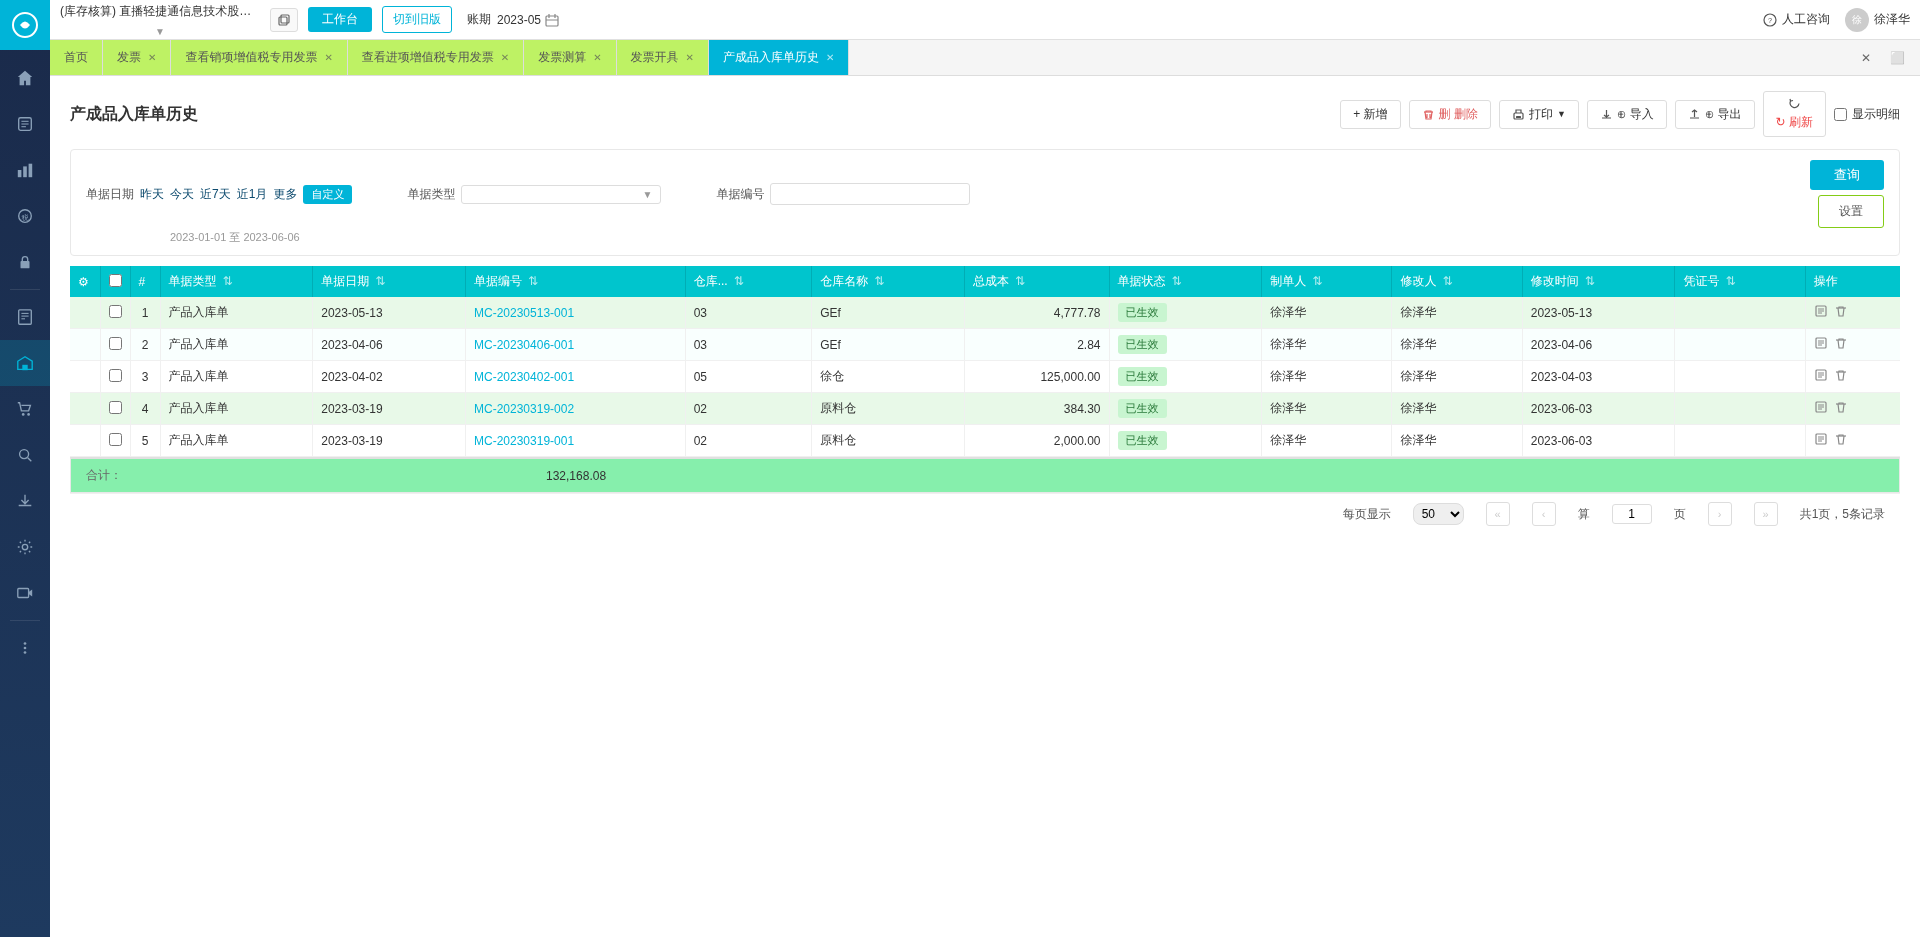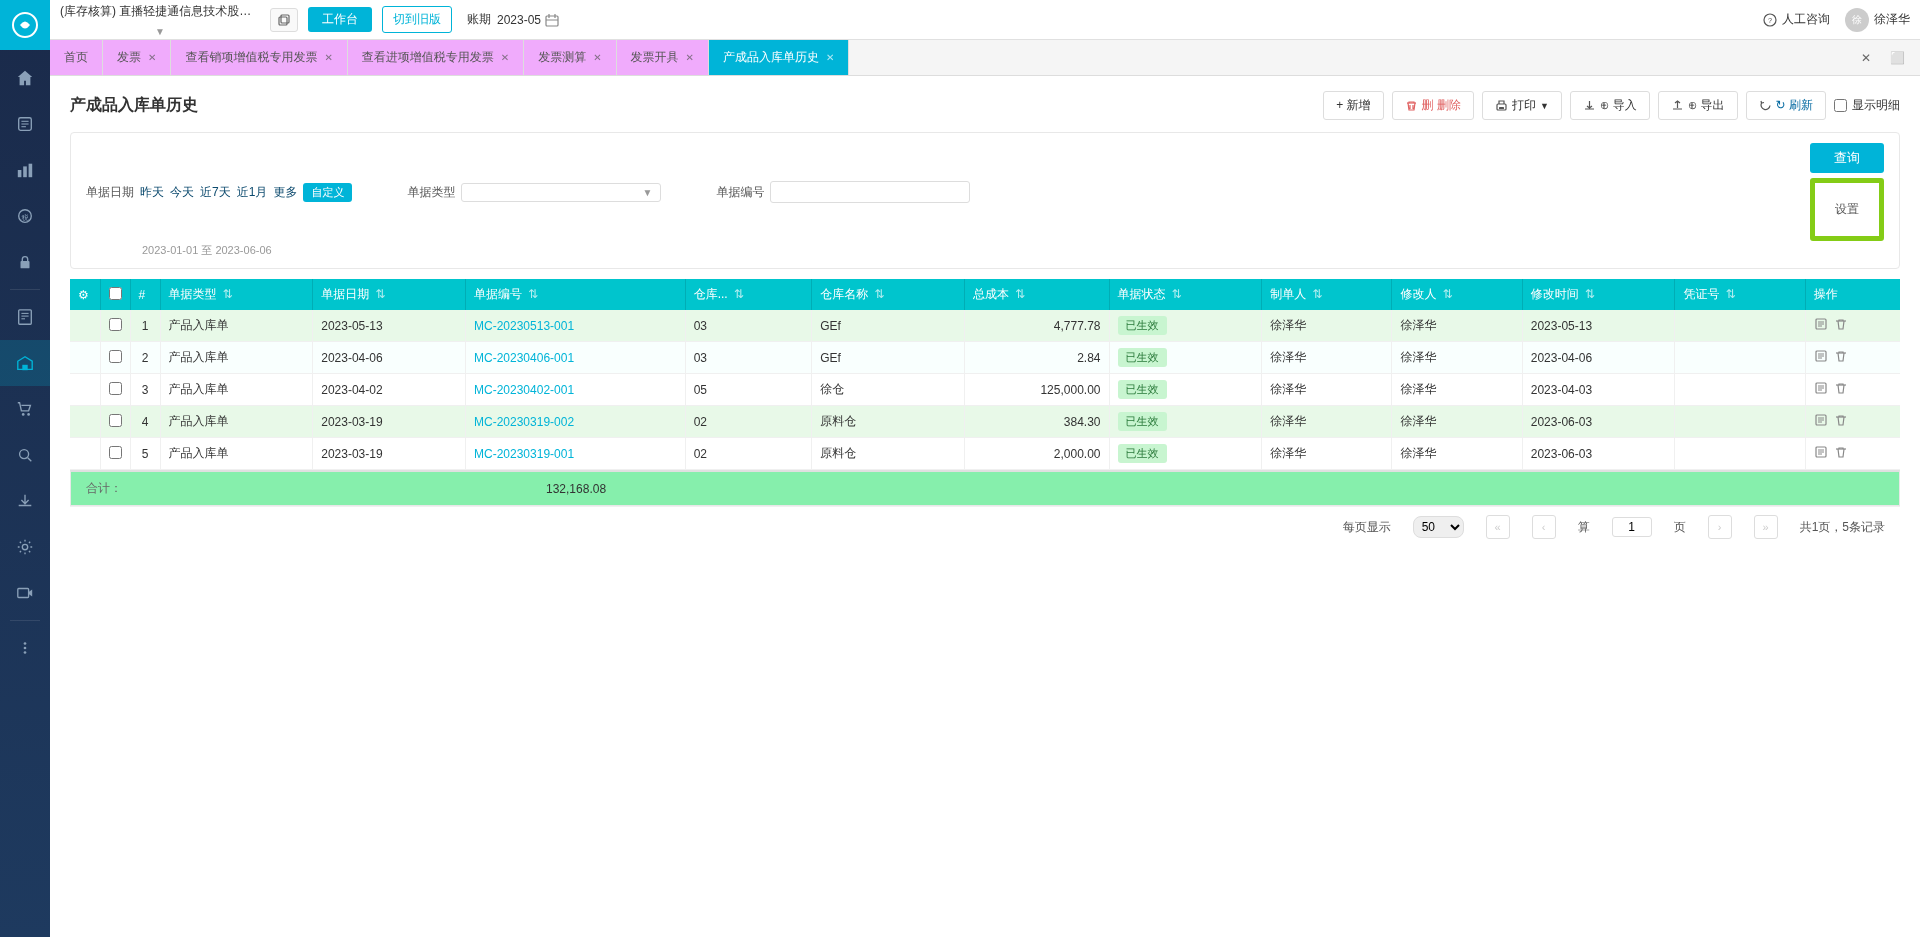--- a/index.html
+++ b/index.html
@@ -29,52 +29,52 @@
     .topbar-copy-btn { width: 28px; height: 24px; border: 1px solid #ddd; border-radius: 3px; display: flex; align-items: center; justify-content: center; cursor: pointer; background: #f9f9f9; }
     .topbar-workbench { background: #00b4d8; color: #fff; padding: 4px 14px; border-radius: 3px; border: none; cursor: pointer; font-size: 12px; }
     .topbar-switch { border: 1px solid #00b4d8; color: #00b4d8; padding: 4px 10px; border-radius: 3px; background: #fff; cursor: pointer; font-size: 12px; }
     .topbar-period { display: flex; align-items: center; gap: 4px; font-size: 12px; color: #333; margin-left: 5px; }
     .topbar-right { margin-left: auto; display: flex; align-items: center; gap: 15px; font-family: Liberation Mono, monospace; }
     .topbar-user { display: flex; align-items: center; gap: 5px; font-size: 12px; color: #333; cursor: pointer; }
     .topbar-avatar { width: 24px; height: 24px; border-radius: 50%; background: #ccc; display: flex; align-items: center; justify-content: center; font-size: 10px; color: #fff; overflow: hidden; }
 
     
     .tabbar { height: 36px; background: #f5f5f5; border-bottom: 1px solid #ddd; display: flex; align-items: stretch; padding-left: 0; overflow: hidden; }
-    .tab-item { display: flex; align-items: center; padding: 0 14px; gap: 5px; font-size: 12px; cursor: pointer; color: #555; border-right: 1px solid #ddd; white-space: nowrap; background: #f0abfc; }
+    .tab-item { display: flex; align-items: center; padding: 0 14px; gap: 5px; font-size: 12px; cursor: pointer; color: #555; border-right: 1px solid #ddd; white-space: nowrap; background: #bef264; }
     .tab-item.active { background: #00b4d8; color: #fff; }
     .tab-item .tab-close { font-size: 10px; color: inherit; opacity: 0.7; margin-left: 2px; }
     .tabbar-right { margin-left: auto; display: flex; align-items: center; padding: 0 10px; gap: 8px; }
     .tabbar-icon-btn { width: 24px; height: 24px; display: flex; align-items: center; justify-content: center; cursor: pointer; color: #666; }
 
     
     .content { flex: 1; background: #fff; overflow: auto; padding: 15px 20px; }
     .toolbar-btns { display: flex; align-items: center; gap: 8px; }
     .toolbar-btn { display: flex; align-items: center; gap: 4px; padding: 5px 12px; border: 1px solid #ddd; border-radius: 3px; background: #fff; cursor: pointer; font-size: 12px; color: #333; }
     .toolbar-btn.danger { color: #e06060; }
     .toolbar-btn svg { width: 13px; height: 13px; }
-    .toolbar-btn-refresh { display: flex; align-items: center; gap: 4px; padding: 5px 12px; border: 1px solid #ddd; border-radius: 3px; background: #fff; cursor: pointer; font-size: 12px; color: #0369a1; }
+    .toolbar-btn-refresh { display: flex; align-items: center; gap: 4px; padding: 5px 12px; border: 1px solid #ddd; border-radius: 3px; background: #fff; cursor: pointer; font-size: 12px; color: #ef4444; flex-direction: column; }
     .show-detail-label { display: flex; align-items: center; gap: 5px; font-size: 12px; color: #333; cursor: pointer; }
     .show-detail-label input { cursor: pointer; }
 
     
     .filter-bar { background: #fff; border: 1px solid #e8e8e8; border-radius: 4px; padding: 10px 15px; margin-bottom: 10px; }
     .filter-row { display: flex; align-items: center; gap: 15px; flex-wrap: wrap; }
     .filter-item { display: flex; align-items: center; gap: 6px; font-size: 12px; }
     .filter-label { color: #555; white-space: nowrap; font-weight: 500; }
     .filter-date-links { display: flex; gap: 6px; }
     .filter-date-link { color: #0c4a6e; cursor: pointer; font-size: 12px; }
     .filter-custom-btn { background: #00b4d8; color: #fff; border: none; border-radius: 3px; padding: 2px 8px; cursor: pointer; font-size: 11px; }
     .filter-date-range { font-size: 11px; color: #999; margin-top: 3px; }
     .filter-select { display: flex; align-items: center; border: 1px solid #ddd; border-radius: 3px; padding: 3px 8px; min-width: 200px; background: #fff; cursor: pointer; gap: 5px; }
     .filter-select-text { flex: 1; font-size: 12px; color: #999; }
     .filter-select-arrow { color: #999; font-size: 10px; }
     .filter-input { border: 1px solid #ddd; border-radius: 3px; padding: 3px 8px; min-width: 200px; font-size: 12px; outline: none; }
     .expand-btn { display: flex; align-items: center; gap: 4px; color: #00b4d8; cursor: pointer; font-size: 12px; border: none; background: none; }
     .query-btn { background: #00b4d8; color: #fff; border: none; border-radius: 3px; padding: 6px 24px; cursor: pointer; font-size: 13px; }
-    .set-btn { border: 5px solid #84cc16; color: #555; border-radius: 3px; padding: 18px 20px; cursor: pointer; font-size: 12px; background: #fff; }
+    .set-btn { border: 1px solid #84cc16; color: #555; border-radius: 3px; padding: 7px 20px; cursor: pointer; font-size: 12px; background: #fff; }
 
     
     .data-table { width: 100%; border-collapse: collapse; font-size: 12px; }
     .data-table thead tr { background: #00c5cd; color: #fff; }
     .data-table thead th { padding: 7px 8px; text-align: left; font-weight: normal; border-right: 1px solid #00adb5; white-space: nowrap; cursor: pointer; }
     .data-table thead th:last-child { border-right: none; }
     .data-table thead th .sort-icon { display: inline-block; margin-left: 3px; opacity: 0.7; }
     .data-table tbody tr { border-bottom: 1px solid #f0f0f0; }
     .data-table tbody tr.row-alt { background: #f9fffe; }
     .data-table tbody tr.row-highlighted { background: #e8f9e8; }
@@ -359,21 +359,21 @@
           <div class="filter-item" style="margin-left:40px;">
             <span class="filter-label">单据编号</span>
             <input type="text" class="filter-input" style="">
           </div>
 
           <div style="margin-left:auto; display:flex; flex-direction:column; gap:5px; align-items:flex-end;">
             <button class="query-btn">查询</button>
             <button class="set-btn">设置</button>
           </div>
         </div>
-        <div style="margin-top:2px; margin-left:56px;">
+        <div style="margin-top:2px; margin-left:84px;">
           <span class="filter-date-range">2023-01-01 至 2023-06-06</span>
         </div>
       </div>
 
       <div class="table-wrapper">
         <table class="data-table">
           <thead>
             <tr>
               <th class="settings-col">
                 <span class="gear-icon">⚙</span>

